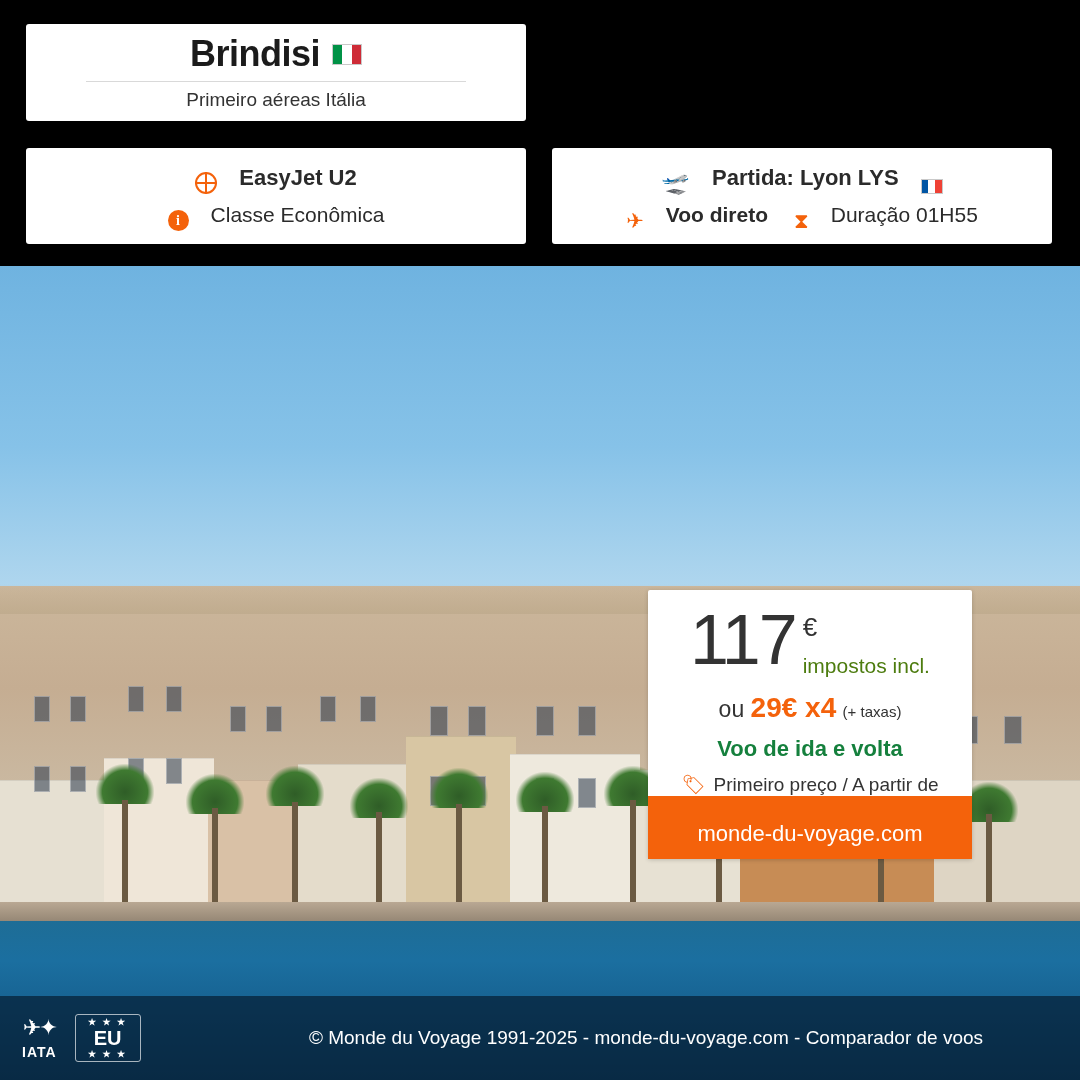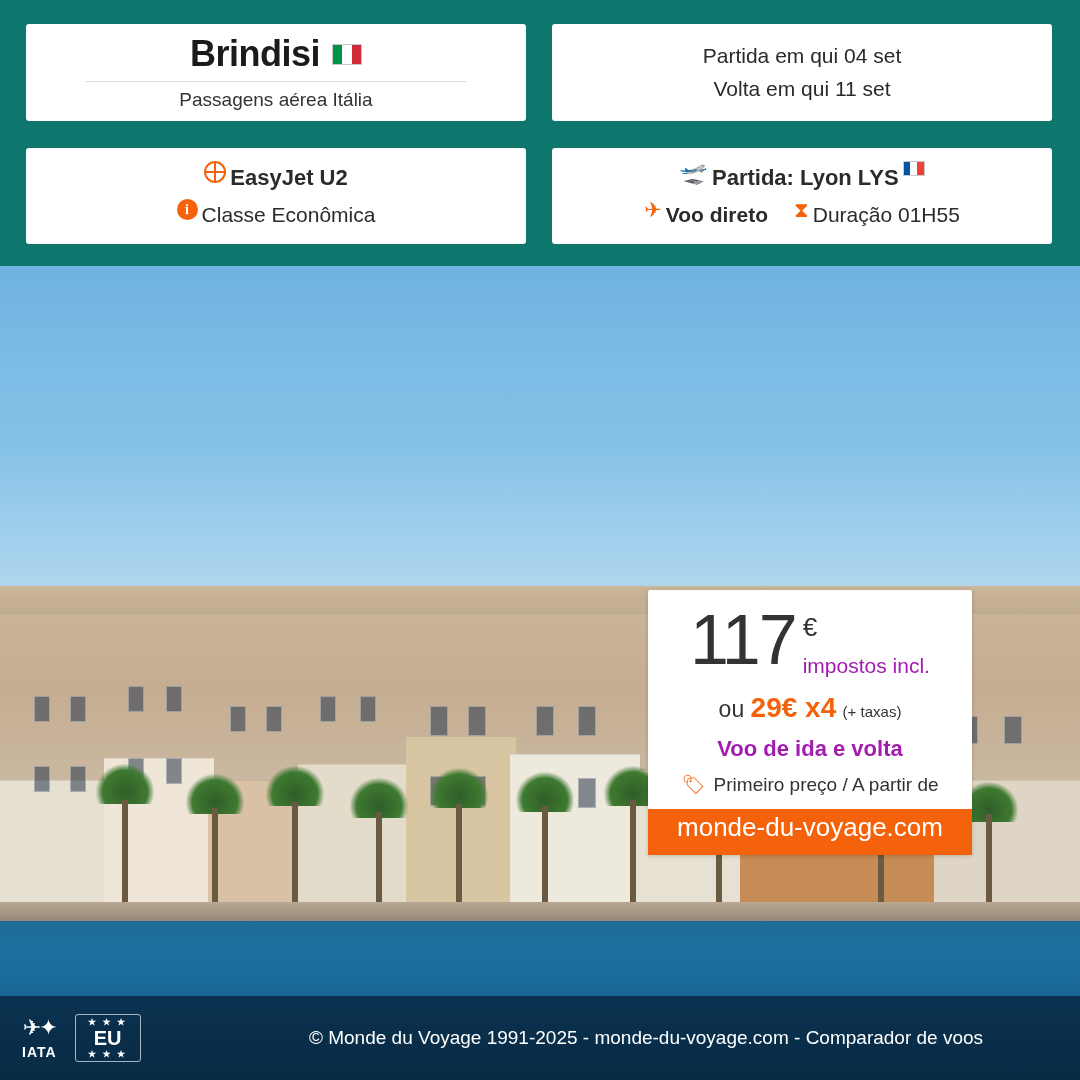--- a/index.html
+++ b/index.html
@@ -13,21 +13,21 @@
     position: relative;
     width: 1080px; height: 1080px;
     background: #F4620B;
   }
 
   
   .header {
     position: absolute;
     top: 0; left: 0;
     width: 1080px; height: 266px;
-    background: #0f766e;
+    background: #000000;
     padding: 24px 26px 0 26px;
   }
   .hrow { display: flex; gap: 26px; }
   .card {
     background: #ffffff;
     border-radius: 3px;
     display: flex;
     flex-direction: column;
     justify-content: center;
     align-items: center;
@@ -77,23 +77,23 @@
     color: #333;
   }
   .date-line {
     font-size: 21px;
     color: #2a2a2a;
     line-height: 1.55;
   }
 
   .line-ico {
     display: flex;
-    align-items: flex-start;
+    align-items: flex-end;
     justify-content: center;
-    gap: 4px;
+    gap: 22px;
     font-size: 21px;
     color: #2b2b2b;
     line-height: 1.5;
   }
   .line-ico.b { font-weight: bold; font-size: 22px; }
   .sub-ico { margin-top: 5px; }
 
   .ico {
     display: inline-flex;
     align-items: center;
@@ -192,40 +192,40 @@
   }
   .price-num {
     font-size: 70px;
     font-weight: 300;
     color: #333;
     line-height: .92;
     letter-spacing: -2px;
   }
   .price-right { text-align: left; margin-left: 7px; padding-top: 6px; }
   .price-cur { font-size: 26px; color: #333; line-height: 1; }
-  .price-tax { font-size: 21px; color: #a21caf; margin-top: 14px; }
+  .price-tax { font-size: 21px; color: #4d7c0f; margin-top: 14px; }
   .price-inst {
     font-size: 23px; color: #333; margin-top: 14px;
   }
   .price-inst b { color: #F4620B; font-size: 28px; }
   .price-inst .sm { font-size: 15px; }
   .price-rt {
-    font-size: 22px; font-weight: bold; color: #a21caf; margin-top: 12px;
+    font-size: 22px; font-weight: bold; color: #15803d; margin-top: 12px;
   }
   .price-from {
     font-size: 19px; color: #333; margin-top: 11px;
     display: flex; align-items: center; justify-content: center; gap: 8px;
   }
   .tag-ico { color: #F4620B; font-size: 19px; }
   .price-url {
-    margin-top: 13px;
+    margin-top: 0;
     background: #F4620B;
     color: #fff;
-    font-size: 26px;
-    padding: 3px 0 12px 0;
+    font-size: 22px;
+    padding: 25px 0 12px 0;
   }
 
   
   .footer {
     position: absolute;
     left: 0; bottom: 0;
     width: 1080px; height: 84px;
     background: rgba(5,30,52,0.72);
     display: flex;
     align-items: center;
@@ -274,27 +274,23 @@
       <div class="card card-left">
         <div class="dest-title">
           <span>Brindisi</span>
           <span class="flag flag-it">
             <span class="s1"></span>
               <span class="s2"></span>
               <span class="s3"></span>
           </span>
         </div>
         <div class="dest-rule"></div>
-        <div class="dest-sub">Passagens aérea Itália</div>
-      </div>
-
-      <div class="card card-right">
-        <div class="date-line">Partida em qui 04 set</div>
-        <div class="date-line">Volta em qui 11 set</div>
-      </div>
+        <div class="dest-sub">Primeiro aéreas Itália</div>
+      </div>
+
 
     </div>
 
     <div class="hrow row2">
 
       <div class="card card-left">
         <div class="line-ico b">
           <span class="ico ico-globe"></span>
           <span>EasyJet U2</span>
         </div>

